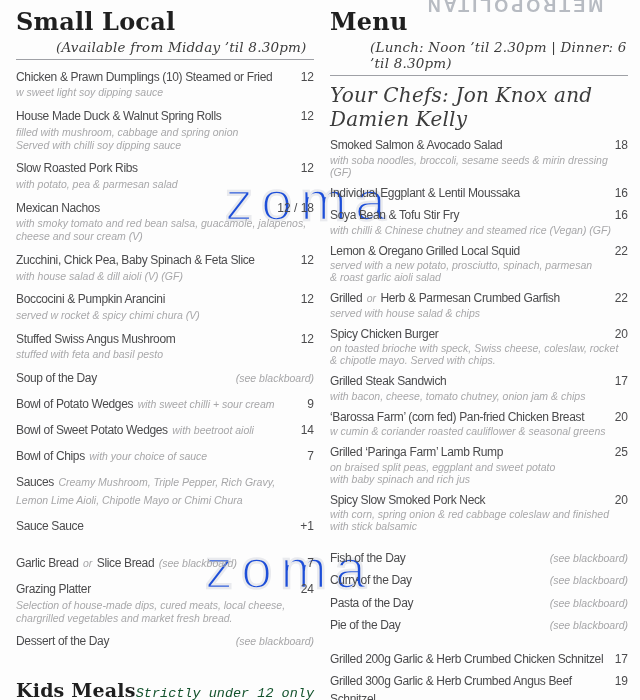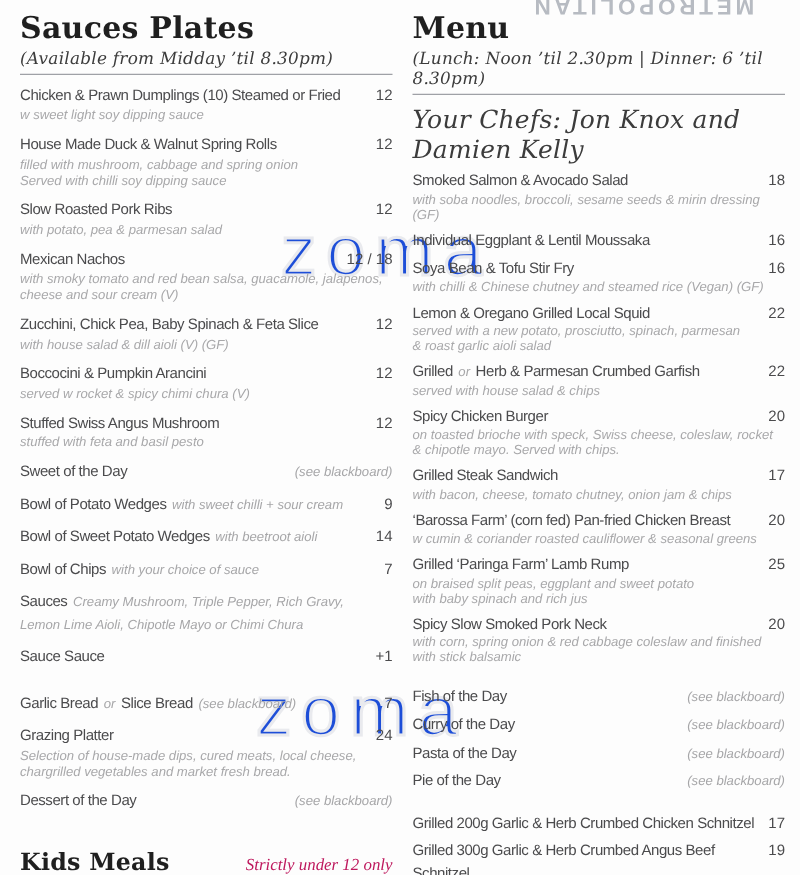--- a/index.html
+++ b/index.html
@@ -3,58 +3,58 @@
 <meta charset="utf-8">
 <style>
   html,body{margin:0;padding:0;}
   .page{width:640px;height:700px;position:relative;overflow:hidden;background:#fdfdfd;
         font-family:"Liberation Sans",sans-serif;}
   .col{position:absolute;top:8px;z-index:1;}
   .col-left{left:16px;width:298px;}
   .col-right{left:330px;width:298px;}
 
   .menu-title{font-family:"DejaVu Serif",serif;font-weight:bold;font-size:24px;color:#1f1f1f;line-height:1.15;letter-spacing:0.2px;}
-  .menu-subtitle{font-family:"DejaVu Serif",serif;font-style:italic;font-size:13.5px;color:#3c3c3c;margin-top:3px;letter-spacing:0.2px;}
+  .menu-subtitle{font-family:"DejaVu Serif",serif;font-style:italic;font-size:13.5px;color:#3c3c3c;margin-top:3px;letter-spacing:0.2px;margin-left:40px;}
   .header-rule{border-top:1.5px solid #9fa1a6;margin-top:4px;}
   .chefs{font-family:"DejaVu Serif",serif;font-style:italic;font-size:20px;color:#3c3c3c;margin-top:7px;margin-bottom:1px;letter-spacing:0.2px;}
 
   .item{margin-top:7px;}
   .col-right .item{margin-top:4.5px;}
   .row{display:flex;align-items:baseline;}
   .line{flex:1;padding-right:8px;line-height:1.18;}
   .col-right .line{line-height:1.12;}
   .seg-n{font-size:12px;color:#4b4b4d;letter-spacing:-0.35px;}
   .seg-i{font-size:10.5px;font-style:italic;color:#a6a6a8;letter-spacing:0;}
   .price{font-size:12px;color:#4b4b4d;white-space:nowrap;}
   .price.it{font-size:10.5px;font-style:italic;color:#a6a6a8;}
   .desc{font-size:10.5px;font-style:italic;color:#a8a8aa;line-height:1.2;white-space:pre-line;margin-top:1px;}
   .col-right .desc{line-height:1.15;}
   .gap{height:11px;}
 
   .kids-header{display:flex;justify-content:space-between;align-items:baseline;margin-top:30px;}
   .kids-title{font-size:19px;}
-  .kids-note{font-family:Liberation Serif, serif;font-style:italic;font-size:13.5px;color:#be185d;}
+  .kids-note{font-family:Liberation Mono, monospace;font-style:italic;font-size:13.5px;color:#14532d;}
 
   .wm-metro{position:absolute;top:-6px;left:388px;width:252px;transform:rotate(180deg);
             font-weight:bold;font-size:18px;letter-spacing:3px;color:#b7bbc2;text-align:center;z-index:0;}
   .wm-zomato{position:absolute;font-size:56px;font-weight:normal;letter-spacing:8px;color:#1d4ed8;
              -webkit-text-stroke:2.5px #e9eaee;z-index:0;}
   .wm-z1{left:225px;top:168px;}
   .wm-z2{left:205px;top:536px;}
 </style>
 </head>
 <body>
 
 <div class="page">
   <div class="wm-metro">METROPOLITAN</div>
   <div class="wm-zomato wm-z1">zoma</div>
   <div class="wm-zomato wm-z2">zoma</div>
 
   <div class="col col-left">
-    <div class="menu-title">Sauces Plates</div>
+    <div class="menu-title">Small Local</div>
     <div class="menu-subtitle">(Available from Midday ’til 8.30pm)</div>
     <div class="header-rule"></div>
     <div>
         <div class="item">
           <div class="row">
             <div class="line"><span class="seg-n">Chicken &amp; Prawn Dumplings (10) Steamed or Fried</span></div>
             <div class="price">12</div>
           </div>
           <div class="desc">w sweet light soy dipping sauce</div>
         </div>
@@ -97,21 +97,21 @@
         </div>
         <div class="item">
           <div class="row">
             <div class="line"><span class="seg-n">Stuffed Swiss Angus Mushroom</span></div>
             <div class="price">12</div>
           </div>
           <div class="desc">stuffed with feta and basil pesto</div>
         </div>
         <div class="item">
           <div class="row">
-            <div class="line"><span class="seg-n">Sweet of the Day</span></div>
+            <div class="line"><span class="seg-n">Soup of the Day</span></div>
             <div class="price it">(see blackboard)</div>
           </div>
         </div>
         <div class="item">
           <div class="row">
             <div class="line"><span class="seg-n">Bowl of Potato Wedges</span> <span class="seg-i">with sweet chilli + sour cream</span></div>
             <div class="price">9</div>
           </div>
         </div>
         <div class="item">

